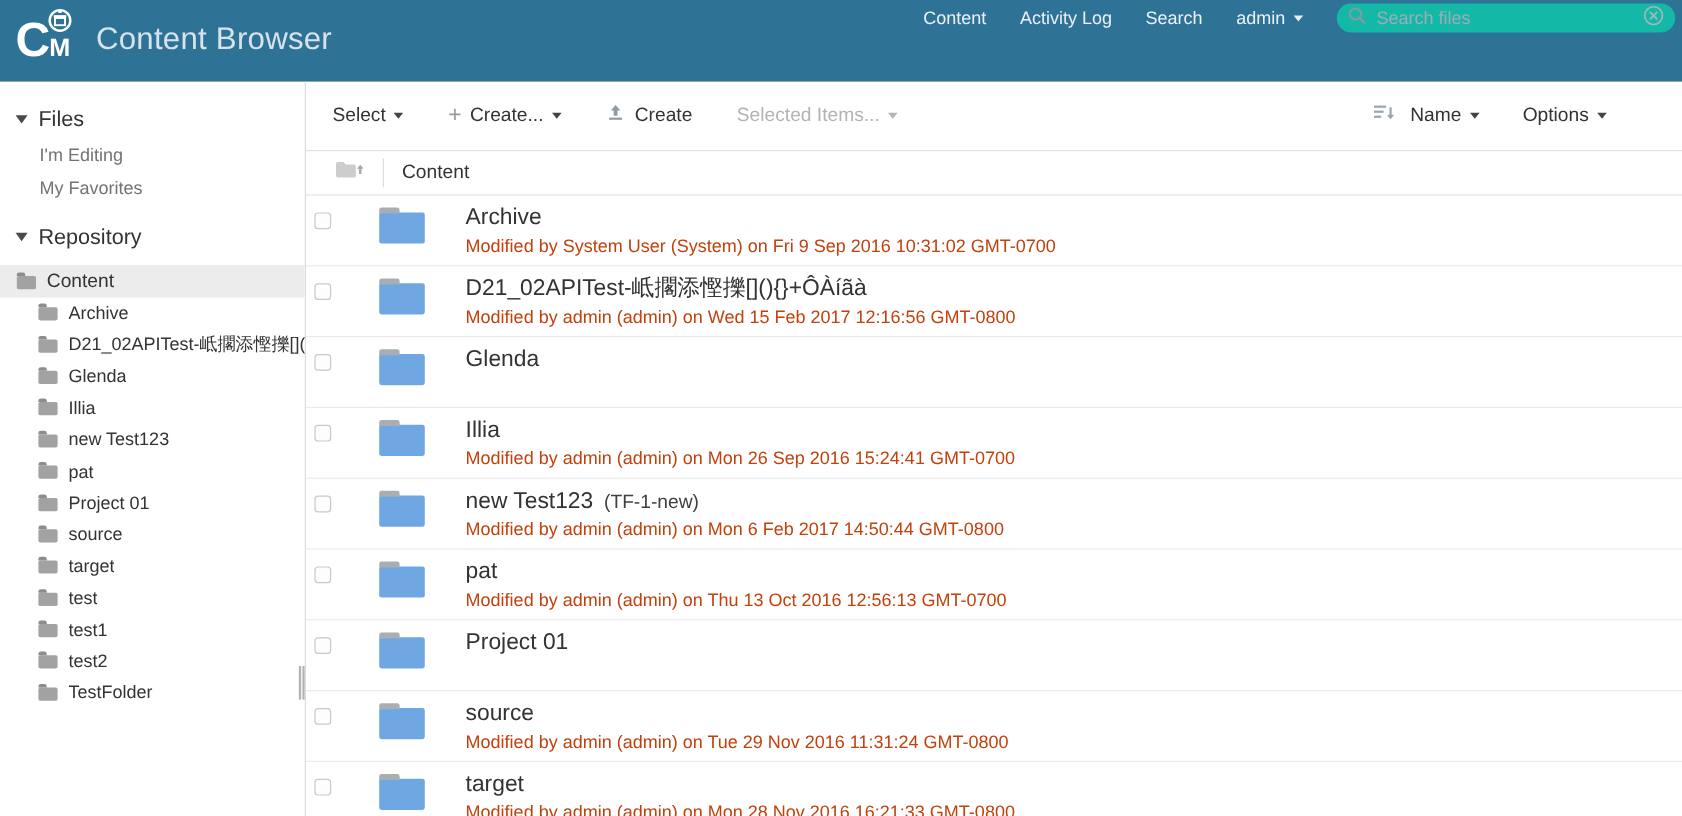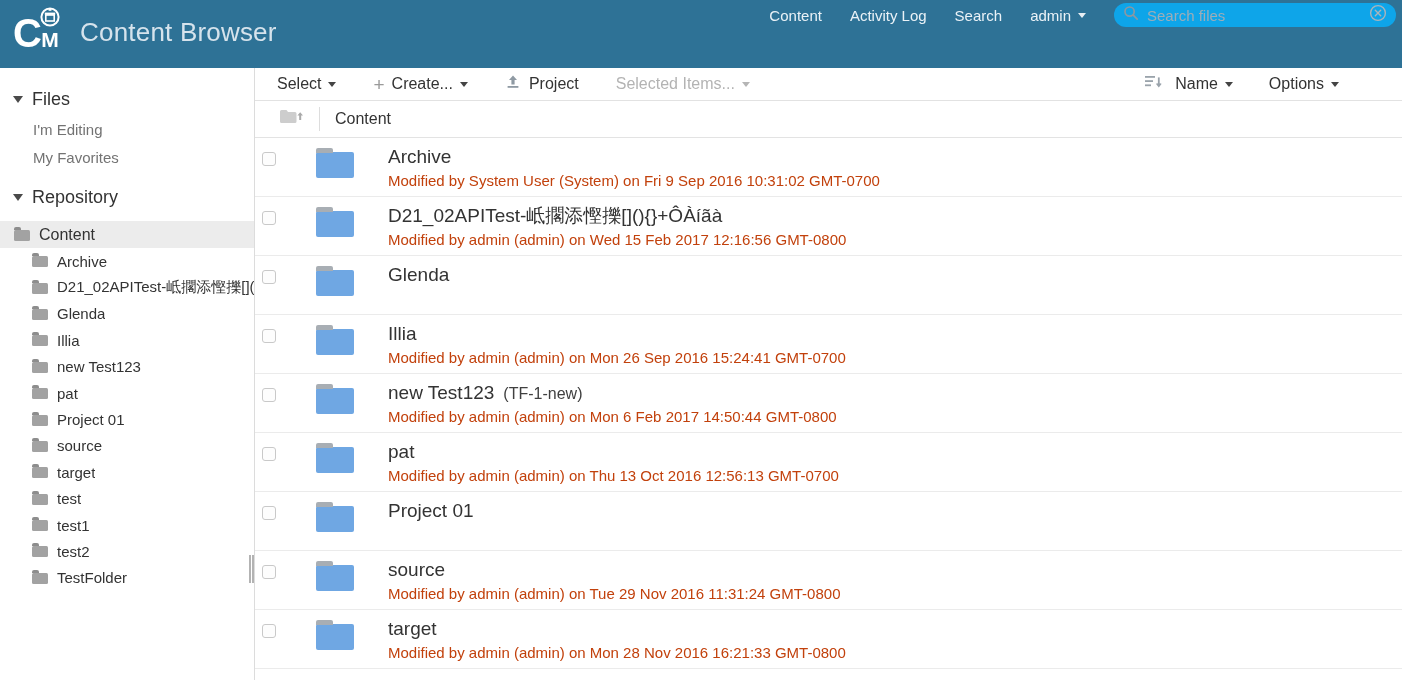--- a/index.html
+++ b/index.html
@@ -12,21 +12,21 @@
   .logo-c { font-size:40px; font-weight:700; line-height:0.82; letter-spacing:-1px; }
   .logo-col { display:flex; flex-direction:column; align-items:center; margin-left:-1px; }
   .logo-m { font-size:21px; font-weight:700; line-height:0.9; }
   .app-title { position:absolute; left:80px; top:17px; font-size:26px; font-weight:400; color:#d6e3ec; letter-spacing:0.2px; }
   .top-nav { position:absolute; top:0; right:0; height:30px; display:flex; align-items:center; }
   .nav-link { display:flex; align-items:center; color:#eaf2f7; font-size:15px; margin-right:28px; cursor:pointer; }
   .caret { width:0; height:0; border-left:4px solid transparent; border-right:4px solid transparent;
            border-top:5px solid #444; display:inline-block; margin-left:7px; }
   .caret.light { border-top-color:#e8eff4; }
   .caret.dim { border-top-color:#b5b5b5; }
-  .search-pill { width:282px; height:24px; background:#0ea5e9; border-radius:13px; display:flex; align-items:center;
+  .search-pill { width:282px; height:24px; background:#14b8a6; border-radius:13px; display:flex; align-items:center;
                  padding:0 9px; margin-right:6px; }
   .search-pill svg { flex:none; }
   .search-input { flex:1; border:none; outline:none; font-size:15px; color:#333; margin-left:8px;
                   font-family:"Liberation Sans","DejaVu Sans",sans-serif; min-width:0; background:transparent; }
   .search-input::placeholder { color:#9dadb8; }
 
   
   .page { display:flex; height:612px;border-radius:18px; }
   .sidebar { position:relative; flex:none; width:255px; border-right:1px solid #dcdcdc; overflow:hidden; }
   .main { flex:1; overflow:hidden; }
@@ -42,21 +42,21 @@
                cursor:pointer; white-space:nowrap; overflow:hidden; }
   .fold-sm { position:relative; flex:none; width:16px; height:11px; background:#a2a2a2; border-radius:1.5px;
              margin-right:9px; margin-top:1px; }
   .fold-sm::before { content:""; position:absolute; top:-3px; left:0; width:7px; height:3px;
              background:#8d8d8d; border-radius:2px 2px 0 0; }
   .tree-label { overflow:hidden; white-space:nowrap; }
   .grip { position:absolute; right:0; top:487px; width:5px; height:28px;
           border-left:2px solid #b3b3b3; border-right:2px solid #b3b3b3; }
 
   
-  .toolbar { height:33px; display:flex; align-items:center; border-bottom:1px solid #e2e2e2;
+  .toolbar { height:58px; display:flex; align-items:center; border-bottom:1px solid #e2e2e2;
              padding-left:22px; font-size:16px; }
   .tb-btn { display:flex; align-items:center; margin-right:37px; cursor:pointer; white-space:nowrap; }
   .tb-plus { color:#9a9a9a; font-size:19px; margin-right:7px; line-height:1; }
   .tb-btn svg { margin-right:8px; }
   .tb-muted { color:#b3b3b3; }
   .tb-right { margin-left:auto; display:flex; align-items:center; padding-right:63px; }
   .tb-right .tb-btn { margin-right:0; margin-left:36px; }
 
   
   .crumbbar { height:37px; display:flex; align-items:center; border-bottom:1px solid #e3e3e3; padding-left:24px; }
@@ -217,21 +217,21 @@
         <span>Create...</span>
         <span class="caret"></span>
       </div>
       <div class="tb-btn">
         <span>
           <svg width="16" height="16" viewBox="0 0 16 16">
             <path d="M8 1.5 L12 6 H9.6 V10.4 H6.4 V6 H4 Z" fill="#8f9aa3"></path>
             <rect x="2.6" y="12" width="10.8" height="1.8" fill="#8f9aa3"></rect>
           </svg>
         </span>
-        <span>Project</span>
+        <span>Create</span>
       </div>
       <div class="tb-btn tb-muted">
         <span>Selected Items...</span>
         <span class="caret dim"></span>
       </div>
       <div class="tb-right">
         <span>
           <svg width="19" height="16" viewBox="0 0 19 16">
             <rect x="1" y="2" width="10" height="1.8" fill="#9aa3ab"></rect>
             <rect x="1" y="6.2" width="8" height="1.8" fill="#9aa3ab"></rect>

